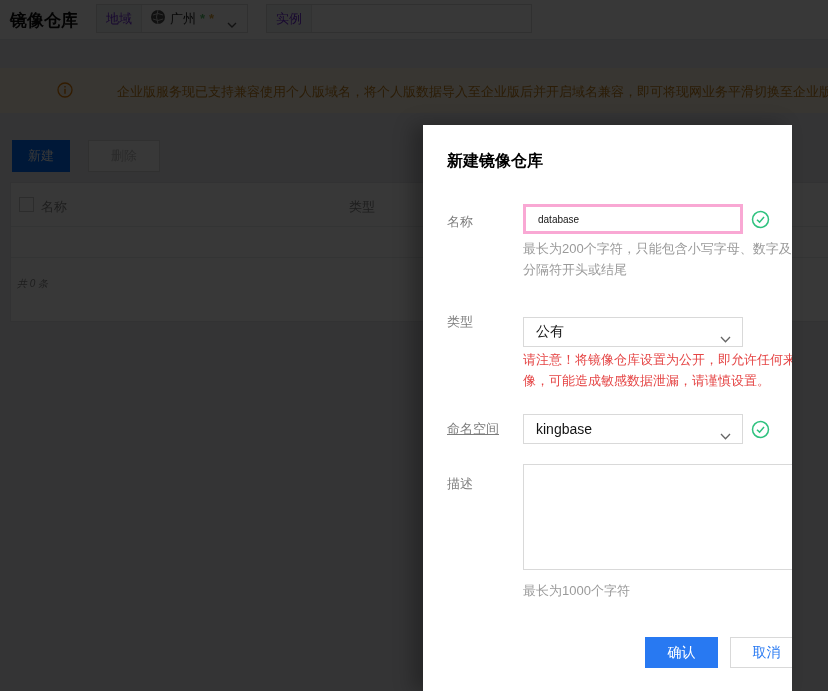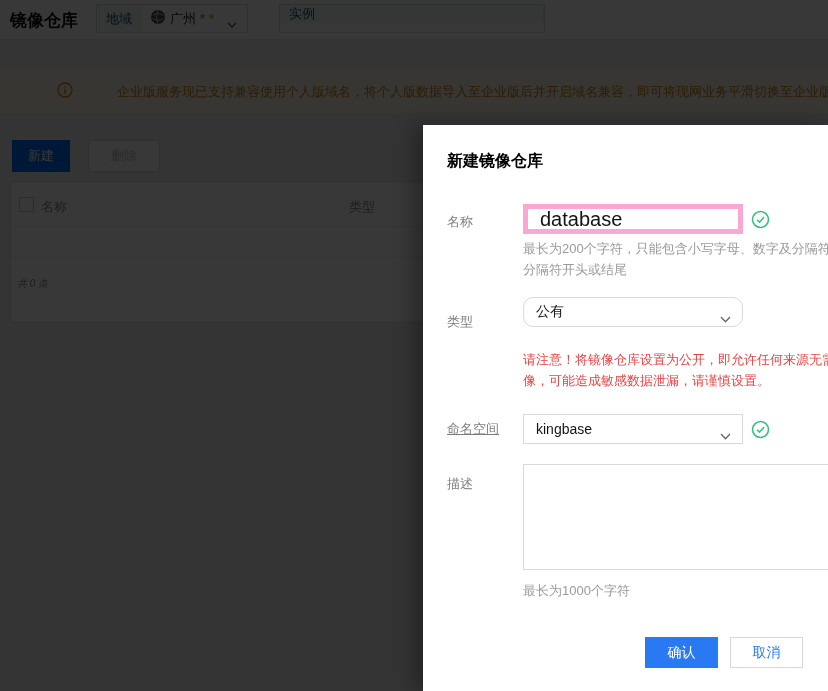--- a/index.html
+++ b/index.html
@@ -7,22 +7,22 @@
   body {
     width:828px; height:691px; position:relative; overflow:hidden;
     font-family:"Liberation Sans","DejaVu Sans",sans-serif;
     background:#eceef1;
   }
   
   .topbar { position:absolute; top:0; left:0; right:0; height:40px; background:#fff; border-bottom:1px solid #e4e6ea;text-align:right; }
   .page-title { position:absolute; left:10px; top:9px; font-size:17px; font-weight:bold; color:#101010; }
   .ctrl { position:absolute; top:4px; height:29px; border:1px solid #d9d9d9; background:#fff; display:flex; align-items:stretch; }
   .ctrl-region { left:96px; width:152px; }
-  .ctrl-instance { left:279px; width:266px;flex-direction:column; }
-  .ctrl-label { background:#f2f3f6; color:#0c4a6e; font-size:13px; display:flex; align-items:center; padding:0 9px; border-right:1px solid #e5e5e5; }
+  .ctrl-instance { left:266px; width:266px; }
+  .ctrl-label { background:#f2f3f6; color:#6d28d9; font-size:13px; display:flex; align-items:center; padding:0 9px; border-right:1px solid #e5e5e5; }
   .ctrl-value { flex:1; display:flex; align-items:center; gap:4px; padding:0 8px; font-size:13px; color:#1f1f1f; position:relative; }
   .ctrl-instance .ctrl-value { padding-left:22px; }
   .ctrl-chev { position:absolute; right:10px; top:11px; }
   .star-green { color:#56c06a; font-size:13px; font-weight:bold; }
   .star-orange { color:#d9a036; font-size:13px; font-weight:bold; }
 
   .banner { position:absolute; top:68px; left:0; right:0; height:45px; background:#fdf3e1; }
   .banner-icon { position:absolute; left:57px; top:14px; width:16px; height:16px; }
   .banner-text { position:absolute; left:117px; top:15px; font-size:13px; color:#c5811c; white-space:nowrap; }
 
@@ -35,31 +35,31 @@
   .checkbox { position:absolute; left:8px; top:14px; width:15px; height:15px; border:1px solid #c9c9c9; background:#fff; }
   .th-name { position:absolute; left:30px; top:15px; color:#888; font-size:13px; }
   .th-type { position:absolute; left:338px; top:15px; color:#888; font-size:13px; }
   .empty-row { position:absolute; top:44px; left:0; right:0; height:31px; border-bottom:1px solid #e8eaec; }
   .total-text { position:absolute; left:6px; top:94px; color:#888; font-size:10px;font-style:italic; }
 
   
   .mask { position:absolute; inset:0; background:rgba(0,0,0,0.78); z-index:5; }
 
   
-  .drawer { position:absolute; left:423px; top:125px; width:405px; bottom:0; background:#fff; z-index:10;
+  .drawer { position:absolute; left:423px; top:125px; width:369px; bottom:0; background:#fff; z-index:10;
             box-shadow:-10px 0 18px rgba(0,0,0,0.28); overflow:hidden; }
   .drawer-title { position:absolute; left:24px; top:26px; font-size:16px; font-weight:bold; color:#000; }
   .f-label { position:absolute; left:24px; font-size:13px; color:#7d7d7d; }
   .lbl-name { top:88px; } .lbl-type { top:188px; } .lbl-ns { top:295px;text-decoration:underline; } .lbl-desc { top:350px; }
 
-  .text-input { position:absolute; left:100px; top:79px; width:220px; height:30px; border:5px solid #f9a8d4;
-                padding:0 12px; font-size:20px; color:#141414; font-family:inherit; outline:none; }
+  .text-input { position:absolute; left:100px; top:79px; width:220px; height:30px; border:3px solid #f9a8d4;
+                padding:0 12px; font-size:10px; color:#141414; font-family:inherit; outline:none; }
   .sel { position:absolute; left:100px; width:220px; height:30px; border:1px solid #d9d9d9; background:#fff;
          display:flex; align-items:center; padding:0 12px; font-size:14px; color:#141414; cursor:pointer; }
-  .sel-type { top:172px;border-radius:10px; } .sel-ns { top:289px; }
+  .sel-type { top:192px; } .sel-ns { top:289px; }
   .sel .sel-chev { position:absolute; right:11px; top:12px; }
 
   .check-icon { position:absolute; width:19px; height:19px; }
   .check-name { left:328px; top:85px; } .check-ns { left:328px; top:295px; }
 
   .help { position:absolute; left:100px; font-size:13px; color:#9a9a9a; line-height:21px; }
   .help-name { top:113px; } .help-name div { white-space:nowrap; }
   .warn { position:absolute; left:100px; top:224px; font-size:13px; color:#e54545; line-height:21px; }
   .warn div { white-space:nowrap; }
   .help-desc { top:455px; }

